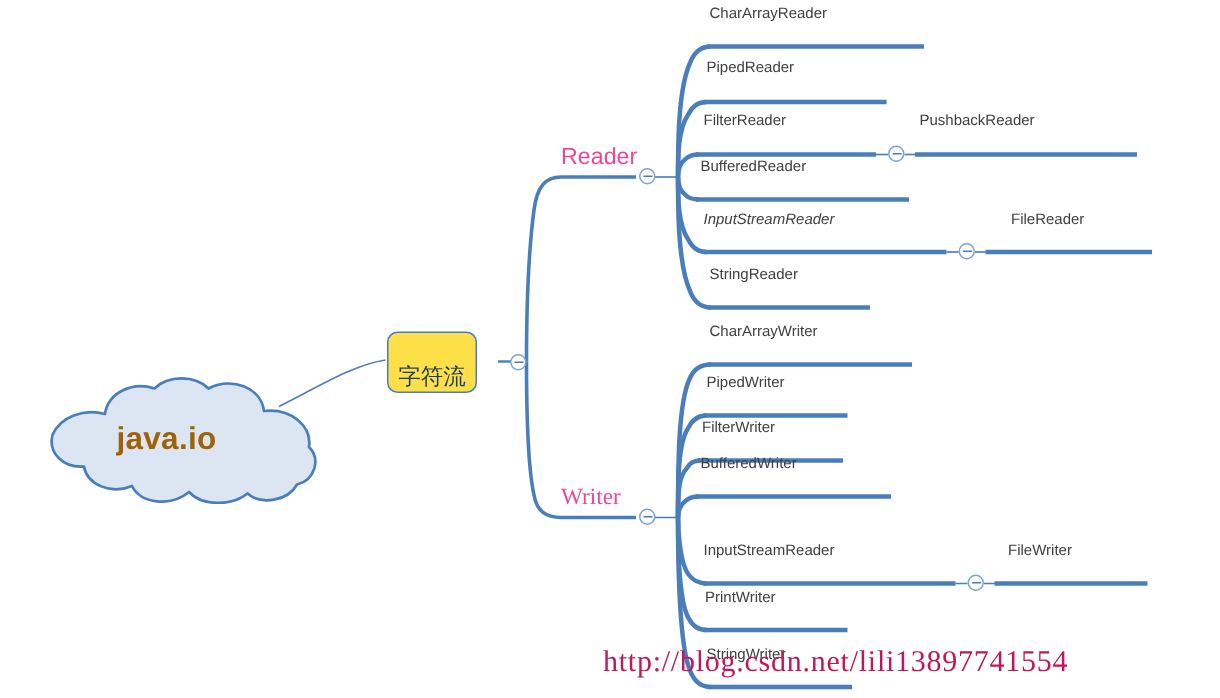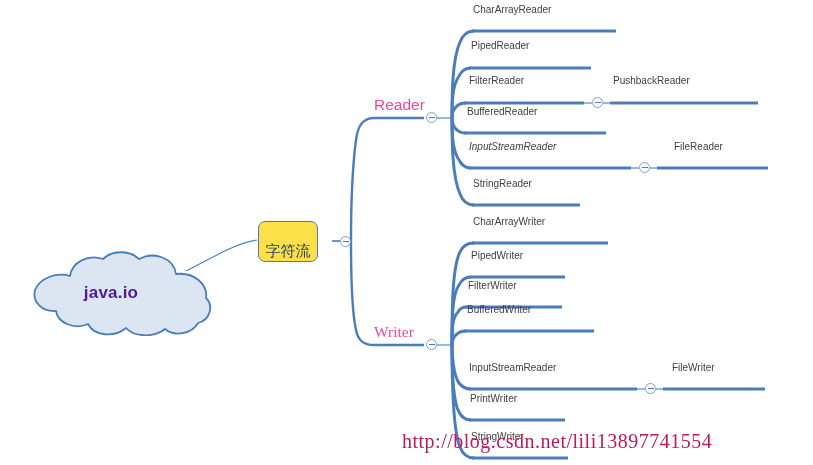--- a/index.html
+++ b/index.html
@@ -33,23 +33,23 @@
   }
   .cloud-label {
     position: absolute;
     left: 0;
     top: 0;
     width: 212px;
     height: 86px;
     display: flex;
     align-items: center;
     justify-content: center;
-    font-size: 17px;
+    font-size: 21px;
     font-weight: bold;
-    color: #4c1d95;
+    color: #a16207;
     letter-spacing: 0.2px;
     padding-right: 6px;
     box-sizing: border-box;
   }
   
   .center-node {
     position: absolute;
     left: 258px;
     top: 221px;
     width: 60px;

